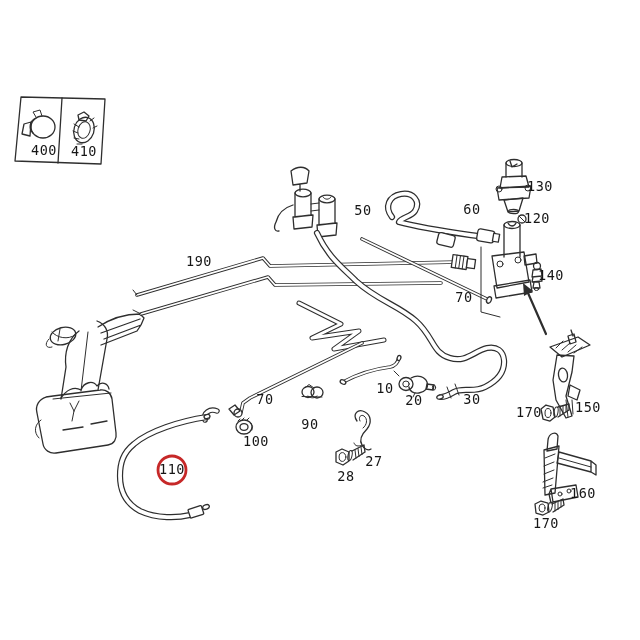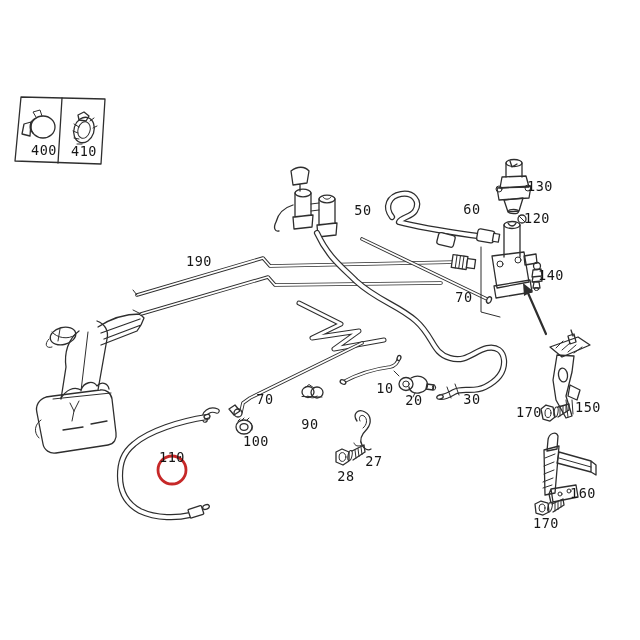--- a/index.html
+++ b/index.html
@@ -273,21 +273,21 @@
       <span class="part-label" style="left: 540px; top: 187px;">130</span>
       <span class="part-label" style="left: 537px; top: 219px;">120</span>
       <span class="part-label" style="left: 551px; top: 276px;">140</span>
       <span class="part-label" style="left: 436px; top: 298px; margin-left: 28px;">70</span>
       <span class="part-label" style="left: 360px; top: 389px; margin-left: 25px;">10</span>
       <span class="part-label" style="left: 414px; top: 401px;">20</span>
       <span class="part-label" style="left: 472px; top: 380px; margin-top: 20px;">30</span>
       <span class="part-label" style="left: 265px; top: 400px;">70</span>
       <span class="part-label" style="left: 310px; top: 408px; margin-top: 17px;">90</span>
       <span class="part-label" style="left: 256px; top: 442px;">100</span>
-      <span class="part-label" style="left: 172px; top: 458px; text-align: center;">110</span>
+      <span class="part-label" style="left: 172px; top: 470px; text-align: center;">110</span>
       <span class="part-label" style="left: 374px; top: 462px;">27</span>
       <span class="part-label" style="left: 346px; top: 477px;">28</span>
       <span class="part-label" style="left: 588px; top: 408px;">150</span>
       <span class="part-label" style="left: 529px; top: 413px;">170</span>
       <span class="part-label" style="left: 583px; top: 494px;">160</span>
       <span class="part-label" style="left: 546px; top: 524px;">170</span>
     </div>
 </div>
 
 </body></html>

